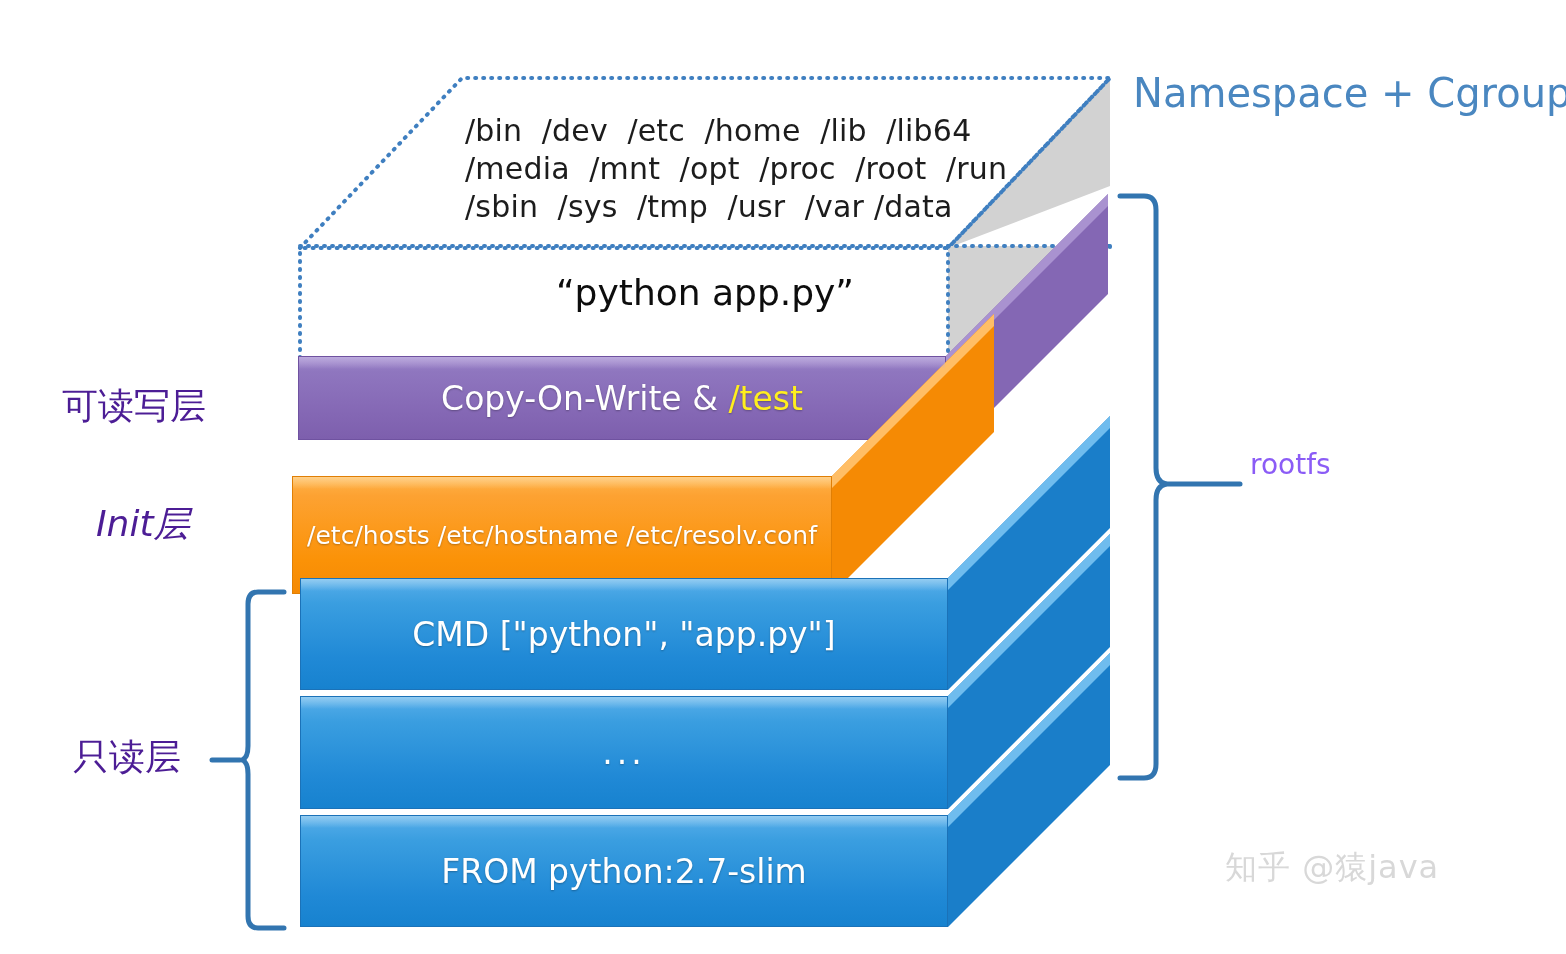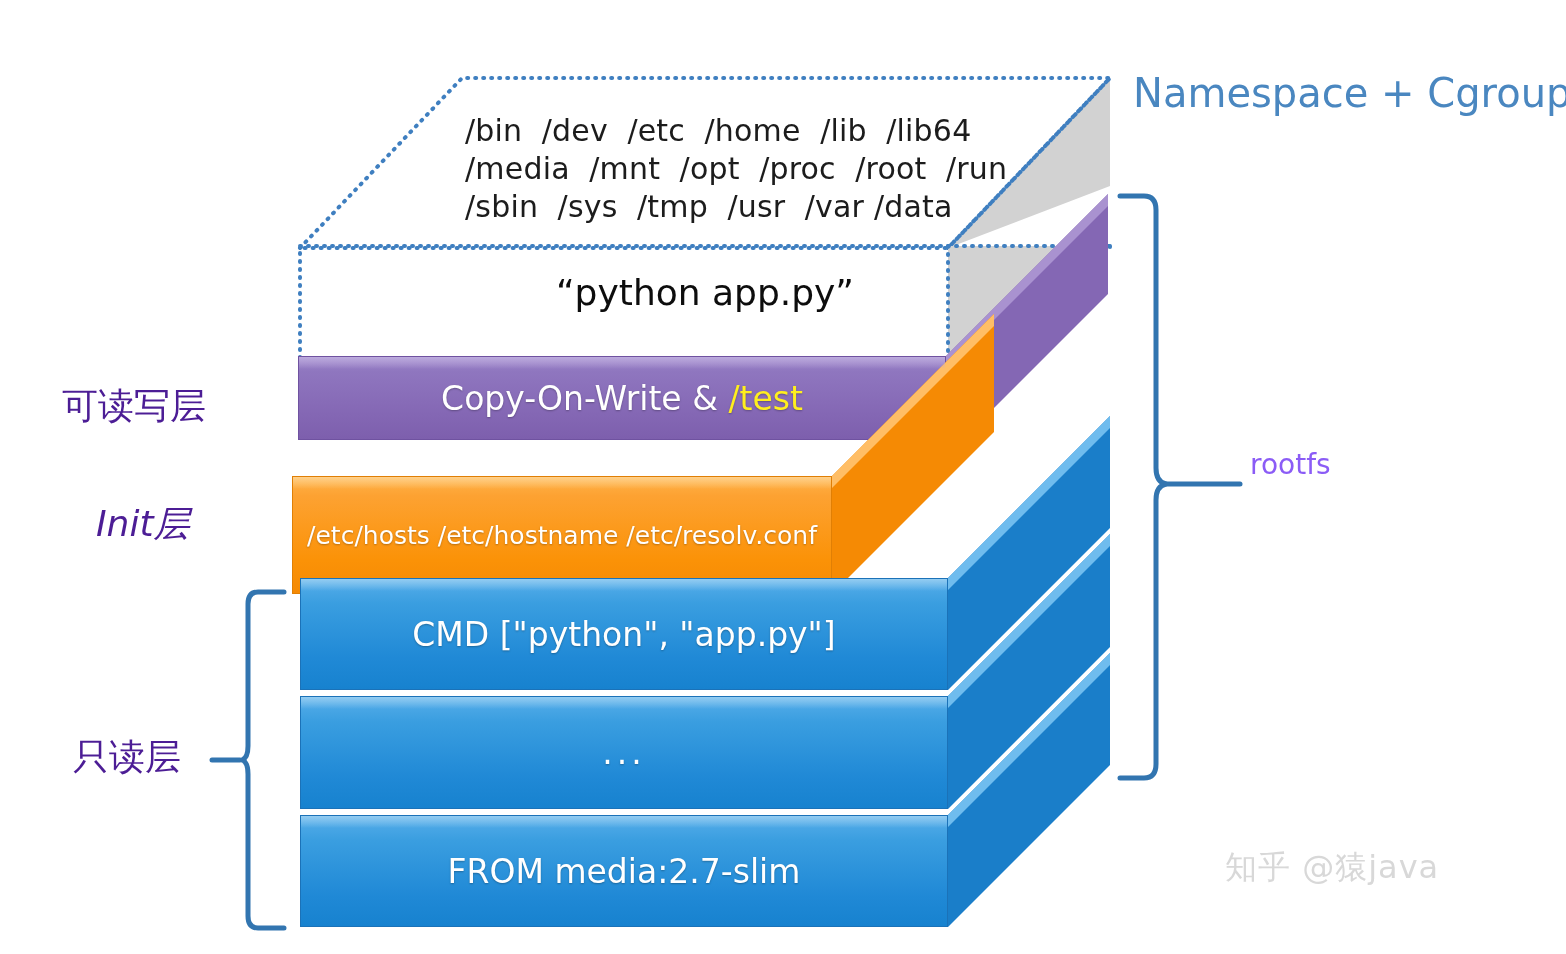--- a/index.html
+++ b/index.html
@@ -266,21 +266,21 @@
 
   <div class="slab blue" id="slab-from">
     <div class="side">
       <svg width="164" height="112" viewBox="0 0 164 112">
         <polygon points="0,0 162,-162 162,-50 0,112" fill="#1a7ec9"></polygon>
         <polygon points="0,0 162,-162 162,-150 0,12" fill="#6fbcee"></polygon>
       </svg>
     </div>
     <div class="front">
       <div class="bevel"></div>
-      <div class="label">FROM media:2.7-slim</div>
+      <div class="label">FROM python:2.7-slim</div>
     </div>
   </div>
 
   <div class="side-label" id="label-rw">可读写层</div>
 
   <div class="side-label" id="label-init">Init层</div>
 
   <div class="side-label" id="label-ro">只读层</div>
 
   <div class="side-label" id="label-ns">Namespace + Cgroups</div>

